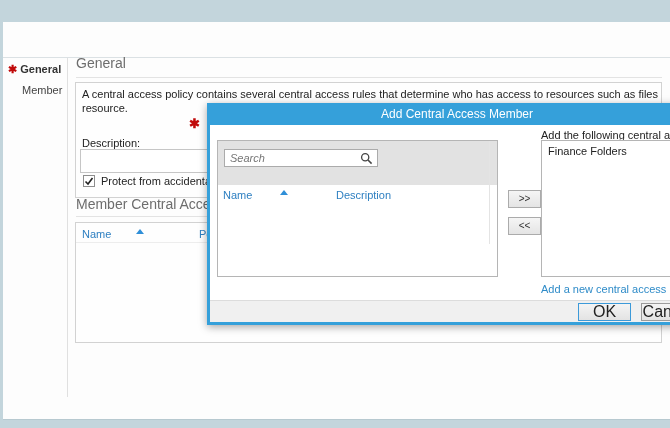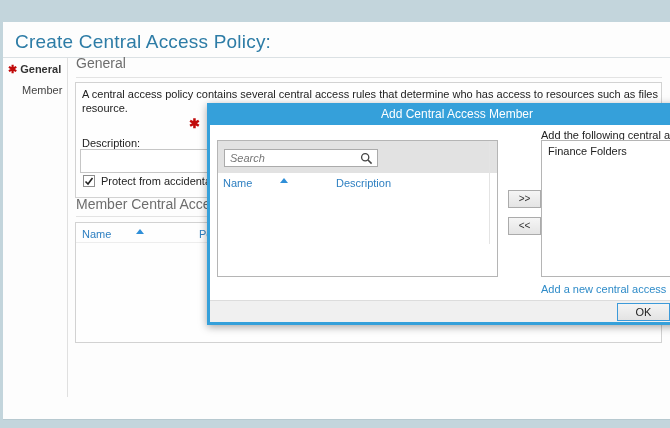--- a/index.html
+++ b/index.html
@@ -89,21 +89,21 @@
     color:#ffffff; font-size:12px; cursor:default; white-space:nowrap;
   }
   .dialog-body { position:relative; background:#fff; height:175px; }
   .dlg-left-label  { position:absolute; left:3px;  top:4px; color:#222; white-space:nowrap; }
   .dlg-right-label { position:absolute; left:331px; top:4px; color:#222; white-space:nowrap; }
 
   .rules-listbox {
     position:absolute; left:7px; top:15px; width:281px; height:137px;
     border:1px solid #b5b5b5; background:#fff;
   }
-  .search-header { position:relative; height:32px; background:#e2e2e2; }
+  .search-header { position:relative; height:44px; background:#e2e2e2; }
   .search-input {
     position:absolute; left:6px; top:8px; width:154px; height:18px;
     border:1px solid #ababab; background:#fff; padding:0 20px 0 5px;
     font-family:"Liberation Sans", sans-serif; font-size:11px; font-style:italic; color:#555;
   }
   .search-icon { position:absolute; left:142px; top:11px; pointer-events:auto; cursor:pointer; }
   .dlg-cols { position:relative; height:20px; }
   .dlg-col-name { position:absolute; left:5px; top:4px; }
   .dlg-col-sort { position:absolute; left:62px; top:5px; }
   .dlg-col-desc { position:absolute; left:118px; top:4px; }
@@ -124,36 +124,34 @@
     border:1px solid #b5b5b5; background:#fff; overflow:hidden;
   }
   .selected-item { padding:4px 6px; color:#222; cursor:pointer; white-space:nowrap; }
 
   .add-rule-link { position:absolute; left:331px; top:158px; color:#2e8bc8; cursor:pointer; white-space:nowrap; }
 
   .dialog-footer {
     position:relative; height:22px; background:#f0f0f0; border-top:1px solid #dcdcdc;
   }
   .dlg-btn {
-    position:absolute; top:2px; width:53px; height:18px; font-size:11px; color:#222;
+    position:absolute; top:2px; width:53px; height:18px; font-size:16px; color:#222;
     background:linear-gradient(#f4f4f4,#e3e3e3); border:1px solid #9b9b9b;
     text-align:center; line-height:16px; cursor:pointer;
     font-family:"Liberation Sans", sans-serif;
-    margin-left:39px;
   }
   .btn-ok { left:368px; border:1px solid #3c9ad9; }
   .btn-cancel { left:431px; }
 </style>
 </head>
 <body>
 
 <div id="screen">
 
   <div class="main-panel">
-    <div class="page-title">Create Central Access Policy:</div>
     <div class="title-divider"></div>
     <div class="sidebar-sep"></div>
 
     <div class="nav-item nav-general">
       <span class="req-star">✱</span><span>General</span>
     </div>
     <div class="nav-item nav-member">
       <span>Member</span>
     </div>
 

